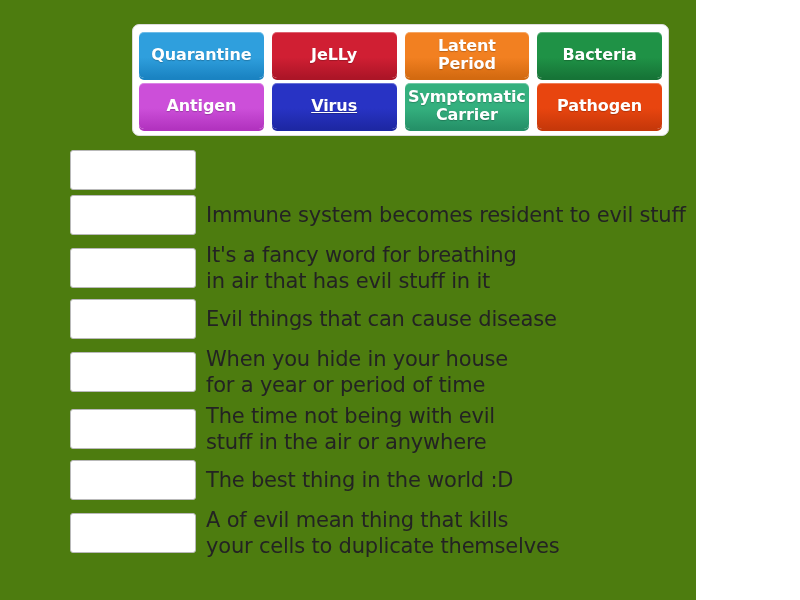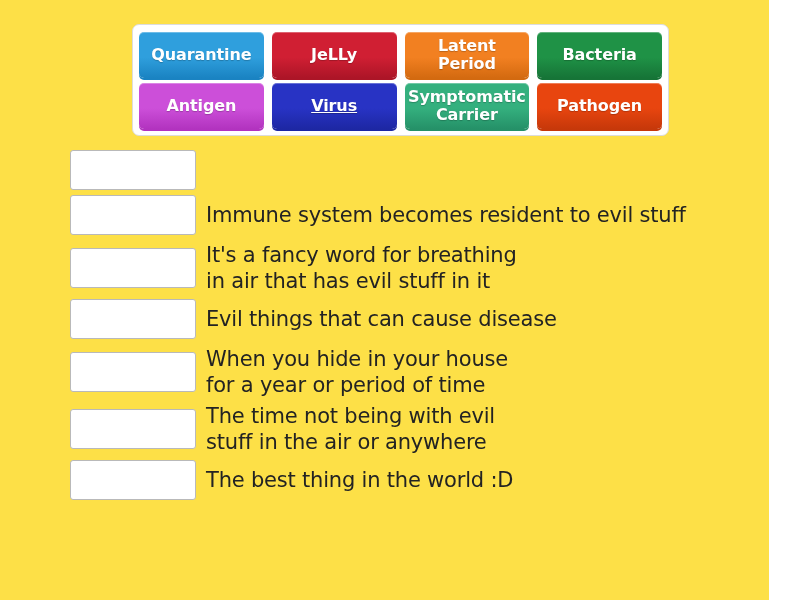--- a/index.html
+++ b/index.html
@@ -8,23 +8,23 @@
     padding: 0;
     width: 800px;
     height: 600px;
     background: #ffffff;
     font-family: "DejaVu Sans", "Liberation Sans", sans-serif;
     overflow: hidden;
   }
 
   #app {
     position: relative;
-    width: 769px;
+    width: 696px;
     height: 600px;
-    background: #fde047;
+    background: #4d7c0f;
   }
 
   
   .wordbank {
     position: absolute;
     left: 132px;
     top: 24px;
     width: 537px;
     height: 112px;
     border: 1px solid #dcdcdc;
@@ -154,15 +154,20 @@
       </div>
       <div class="answer-row two-line">
         <div class="dropzone"></div>
         <div class="answer-text">The time not being with evil
 stuff in the air or anywhere</div>
       </div>
       <div class="answer-row">
         <div class="dropzone"></div>
         <div class="answer-text">The best thing in the world :D</div>
       </div>
+      <div class="answer-row two-line">
+        <div class="dropzone"></div>
+        <div class="answer-text">A of evil mean thing that kills
+your cells to duplicate themselves</div>
+      </div>
     </div>
 
 </div>
 
 </body></html>

